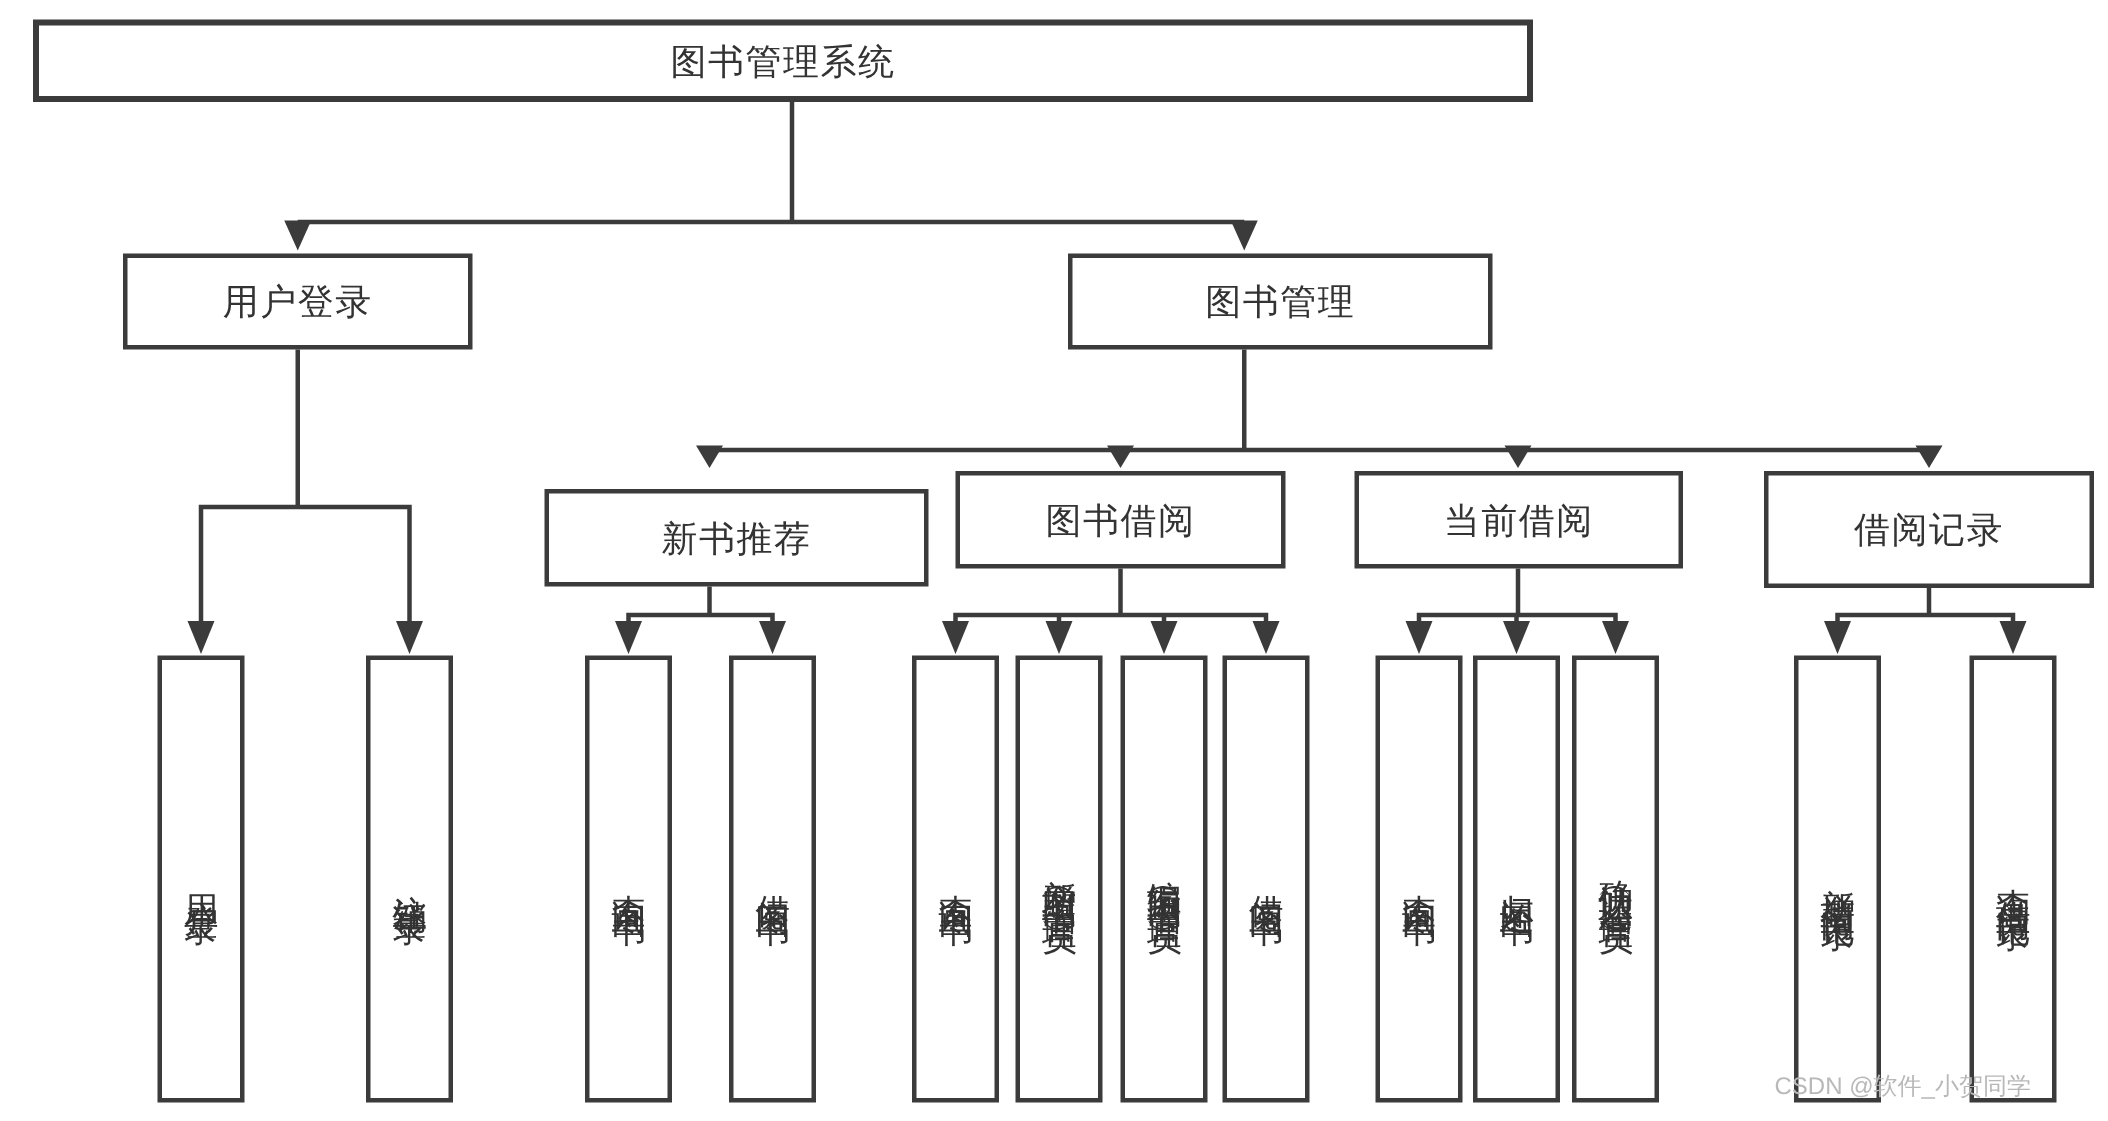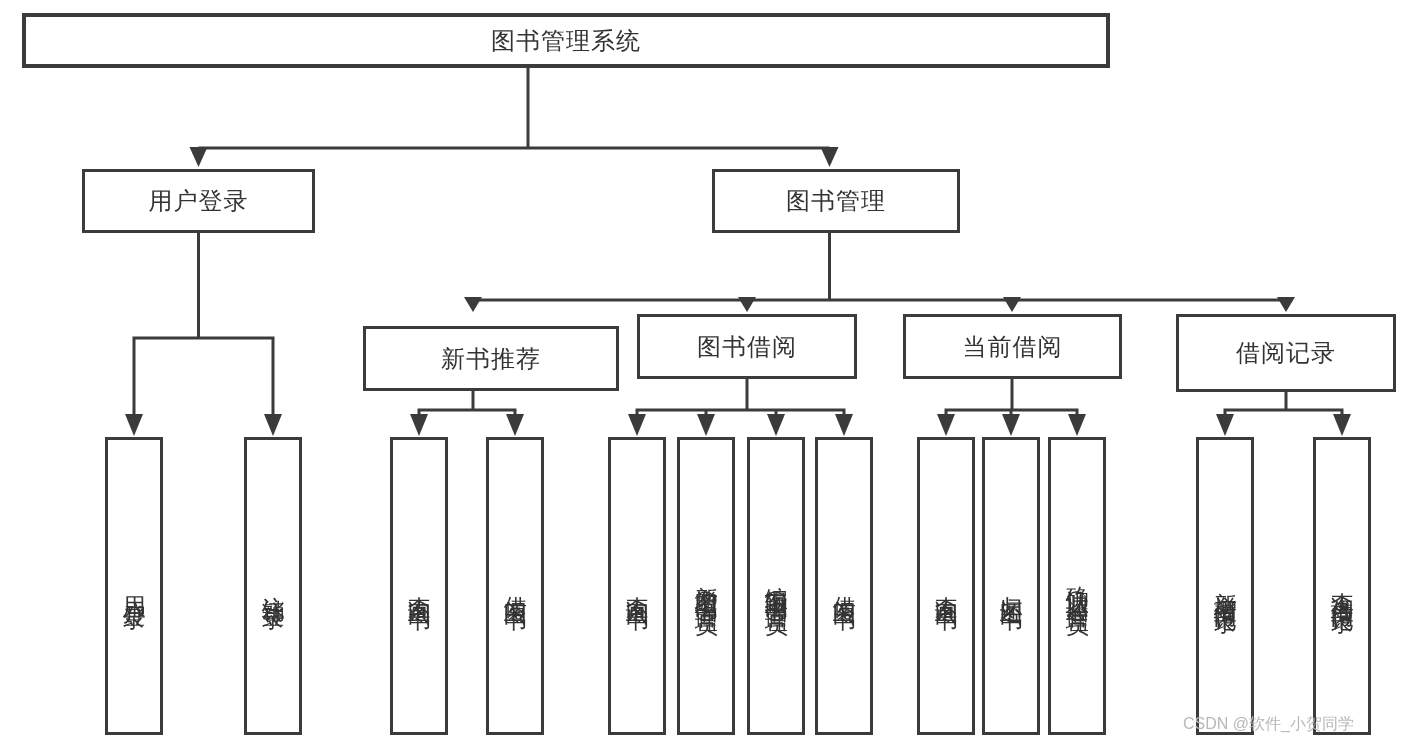--- a/index.html
+++ b/index.html
@@ -109,28 +109,28 @@
       <polygon points="767,414 785,414 776,436"></polygon>
       <polygon points="835,414 853,414 844,436"></polygon>
       <polygon points="937,414 955,414 946,436"></polygon>
       <polygon points="1002,414 1020,414 1011,436"></polygon>
       <polygon points="1068,414 1086,414 1077,436"></polygon>
       <polygon points="1216,414 1234,414 1225,436"></polygon>
       <polygon points="1333,414 1351,414 1342,436"></polygon>
     </g>
   </svg>
 
-  <div class="node h-node root-node" style="left:22px; top:13px; width:1088px; height:55px;">
+  <div class="node h-node root-node" style="left:22px; top:13px; width:1000px; height:55px;">
     <span>图书管理系统</span>
   </div>
 
   <div class="node h-node" style="left:82px; top:169px; width:233px; height:64px;">
     <span>用户登录</span>
   </div>
-  <div class="node h-node" style="left:712px; top:169px; width:248px; height:64px;">
+  <div class="node h-node" style="left:712px; top:169px; width:283px; height:64px;">
     <span>图书管理</span>
   </div>
 
   <div class="node h-node" style="left:363px; top:310px; width:256px; height:65px;margin-top:16px;">
     <span>新书推荐</span>
   </div>
   <div class="node h-node" style="left:637px; top:314px; width:220px; height:65px;">
     <span>图书借阅</span>
   </div>
   <div class="node h-node" style="left:903px; top:314px; width:219px; height:65px;">

